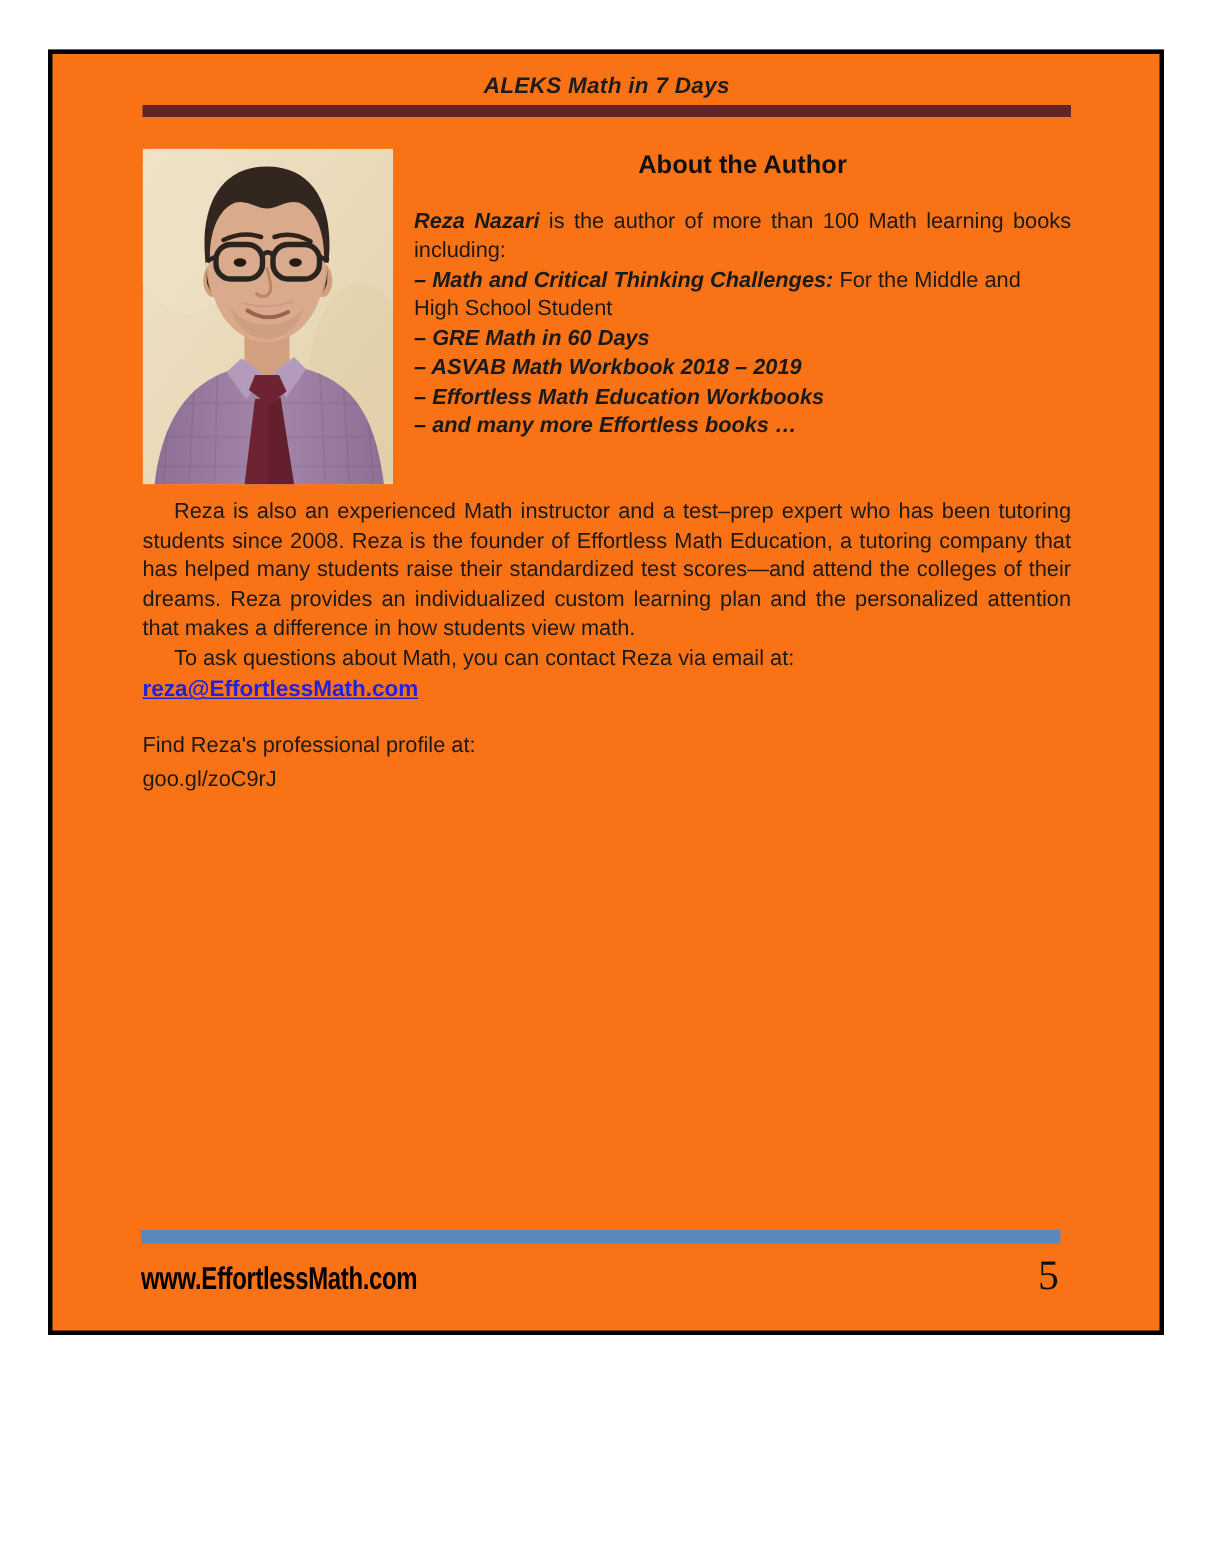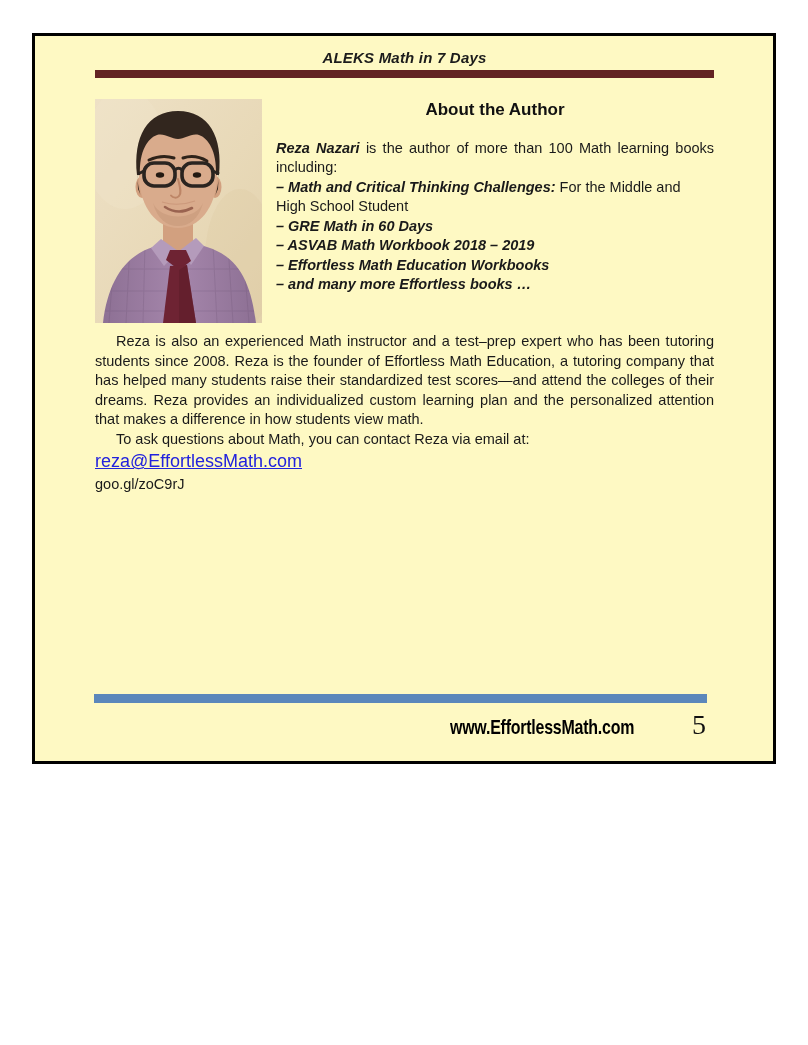--- a/index.html
+++ b/index.html
@@ -3,22 +3,22 @@
 <meta charset="utf-8">
 <style>
   * { margin:0; padding:0; box-sizing:border-box; }
   html,body { background:#ffffff; }
   body {
     width:808px; height:1045px; position:relative;
     font-family:"Liberation Sans", sans-serif; color:#1a1a1a;
     overflow:hidden;
   }
   .page {
-    position:absolute; left:32px; top:33px; width:744px; height:731px;
-    border:3px solid #000; background:#fef9c3;
+    position:absolute; left:32px; top:33px; width:744px; height:857px;
+    border:3px solid #000; background:#f97316;
   }
   .content { position:relative; height:100%; padding:13px 59px 0 60px; }
 
   .header-title {
     text-align:center; font-weight:bold; font-style:italic;
     font-size:15px; letter-spacing:0.2px; color:#1c1c1c;
   }
   .header-rule { height:8px; margin-top:4px; background:var(--rule-top, #632423); }
 
   .author-section { display:flex; margin-top:21px; }
@@ -31,29 +31,29 @@
   }
   .intro { text-align:justify; }
   .b { font-weight:bold;font-style:italic; }
 
   .bio {
     margin-top:9px; font-size:14.5px; line-height:19.6px;
     text-align:justify; text-indent:21px;
   }
   .contact-line { margin-top:0; font-size:14.5px; line-height:19.5px; text-indent:21px; }
   .email-link {
-    display:inline-block; margin-top:2px; font-size:18px; font-weight:400;
+    display:inline-block; margin-top:2px; font-size:15px; font-weight:700;
     color:var(--link, #2222DD); text-decoration:underline; cursor:pointer;
   }
   .profile-line { margin-top:19px; font-size:14.5px; line-height:19.5px; }
   .profile-url { margin-top:3px; font-size:14.5px; line-height:19.5px; }
 
   .footer { position:absolute; left:59px; right:57px; bottom:22px; }
   .footer-rule { height:9px; margin-right:9px; background:var(--rule-bottom, #5B87BB); }
-  .footer-row { display:flex; justify-content:flex-end; align-items:flex-end; margin-top:8px; }
+  .footer-row { display:flex; justify-content:space-between; align-items:flex-end; margin-top:8px; }
   .site {
     font-weight:bold; font-size:21px; color:#000; white-space:nowrap;
     transform:scaleX(0.76); transform-origin:left bottom; letter-spacing:-0.3px;
   }
   .pagenum { font-family:"Liberation Serif", serif; font-size:28px; line-height:28px; color:#111; margin-right:10px; }
 </style>
 </head>
 <body>
 
 <div class="page">
@@ -145,20 +145,21 @@
         <div class="book-line"><span class="b">– Effortless Math Education Workbooks</span><span></span></div>
         <div class="book-line"><span class="b">– and many more Effortless books …</span><span></span></div>
       </div>
     </div>
 
     <p class="bio">Reza is also an experienced Math instructor and a test–prep expert who has been tutoring students since 2008. Reza is the founder of Effortless Math Education, a tutoring company that has helped many students raise their standardized test scores—and attend the colleges of their dreams. Reza provides an individualized custom learning plan and the personalized attention that makes a difference in how students view math.</p>
 
     <p class="contact-line">To ask questions about Math, you can contact Reza via email at:</p>
     <a class="email-link" href="#">reza@EffortlessMath.com</a>
 
+    <p class="profile-line">Find Reza's professional profile at:</p>
     <p class="profile-url">goo.gl/zoC9rJ</p>
 
     <div class="footer">
       <div class="footer-rule"></div>
       <div class="footer-row">
         <span class="site">www.EffortlessMath.com</span>
         <span class="pagenum">5</span>
       </div>
     </div>
 

